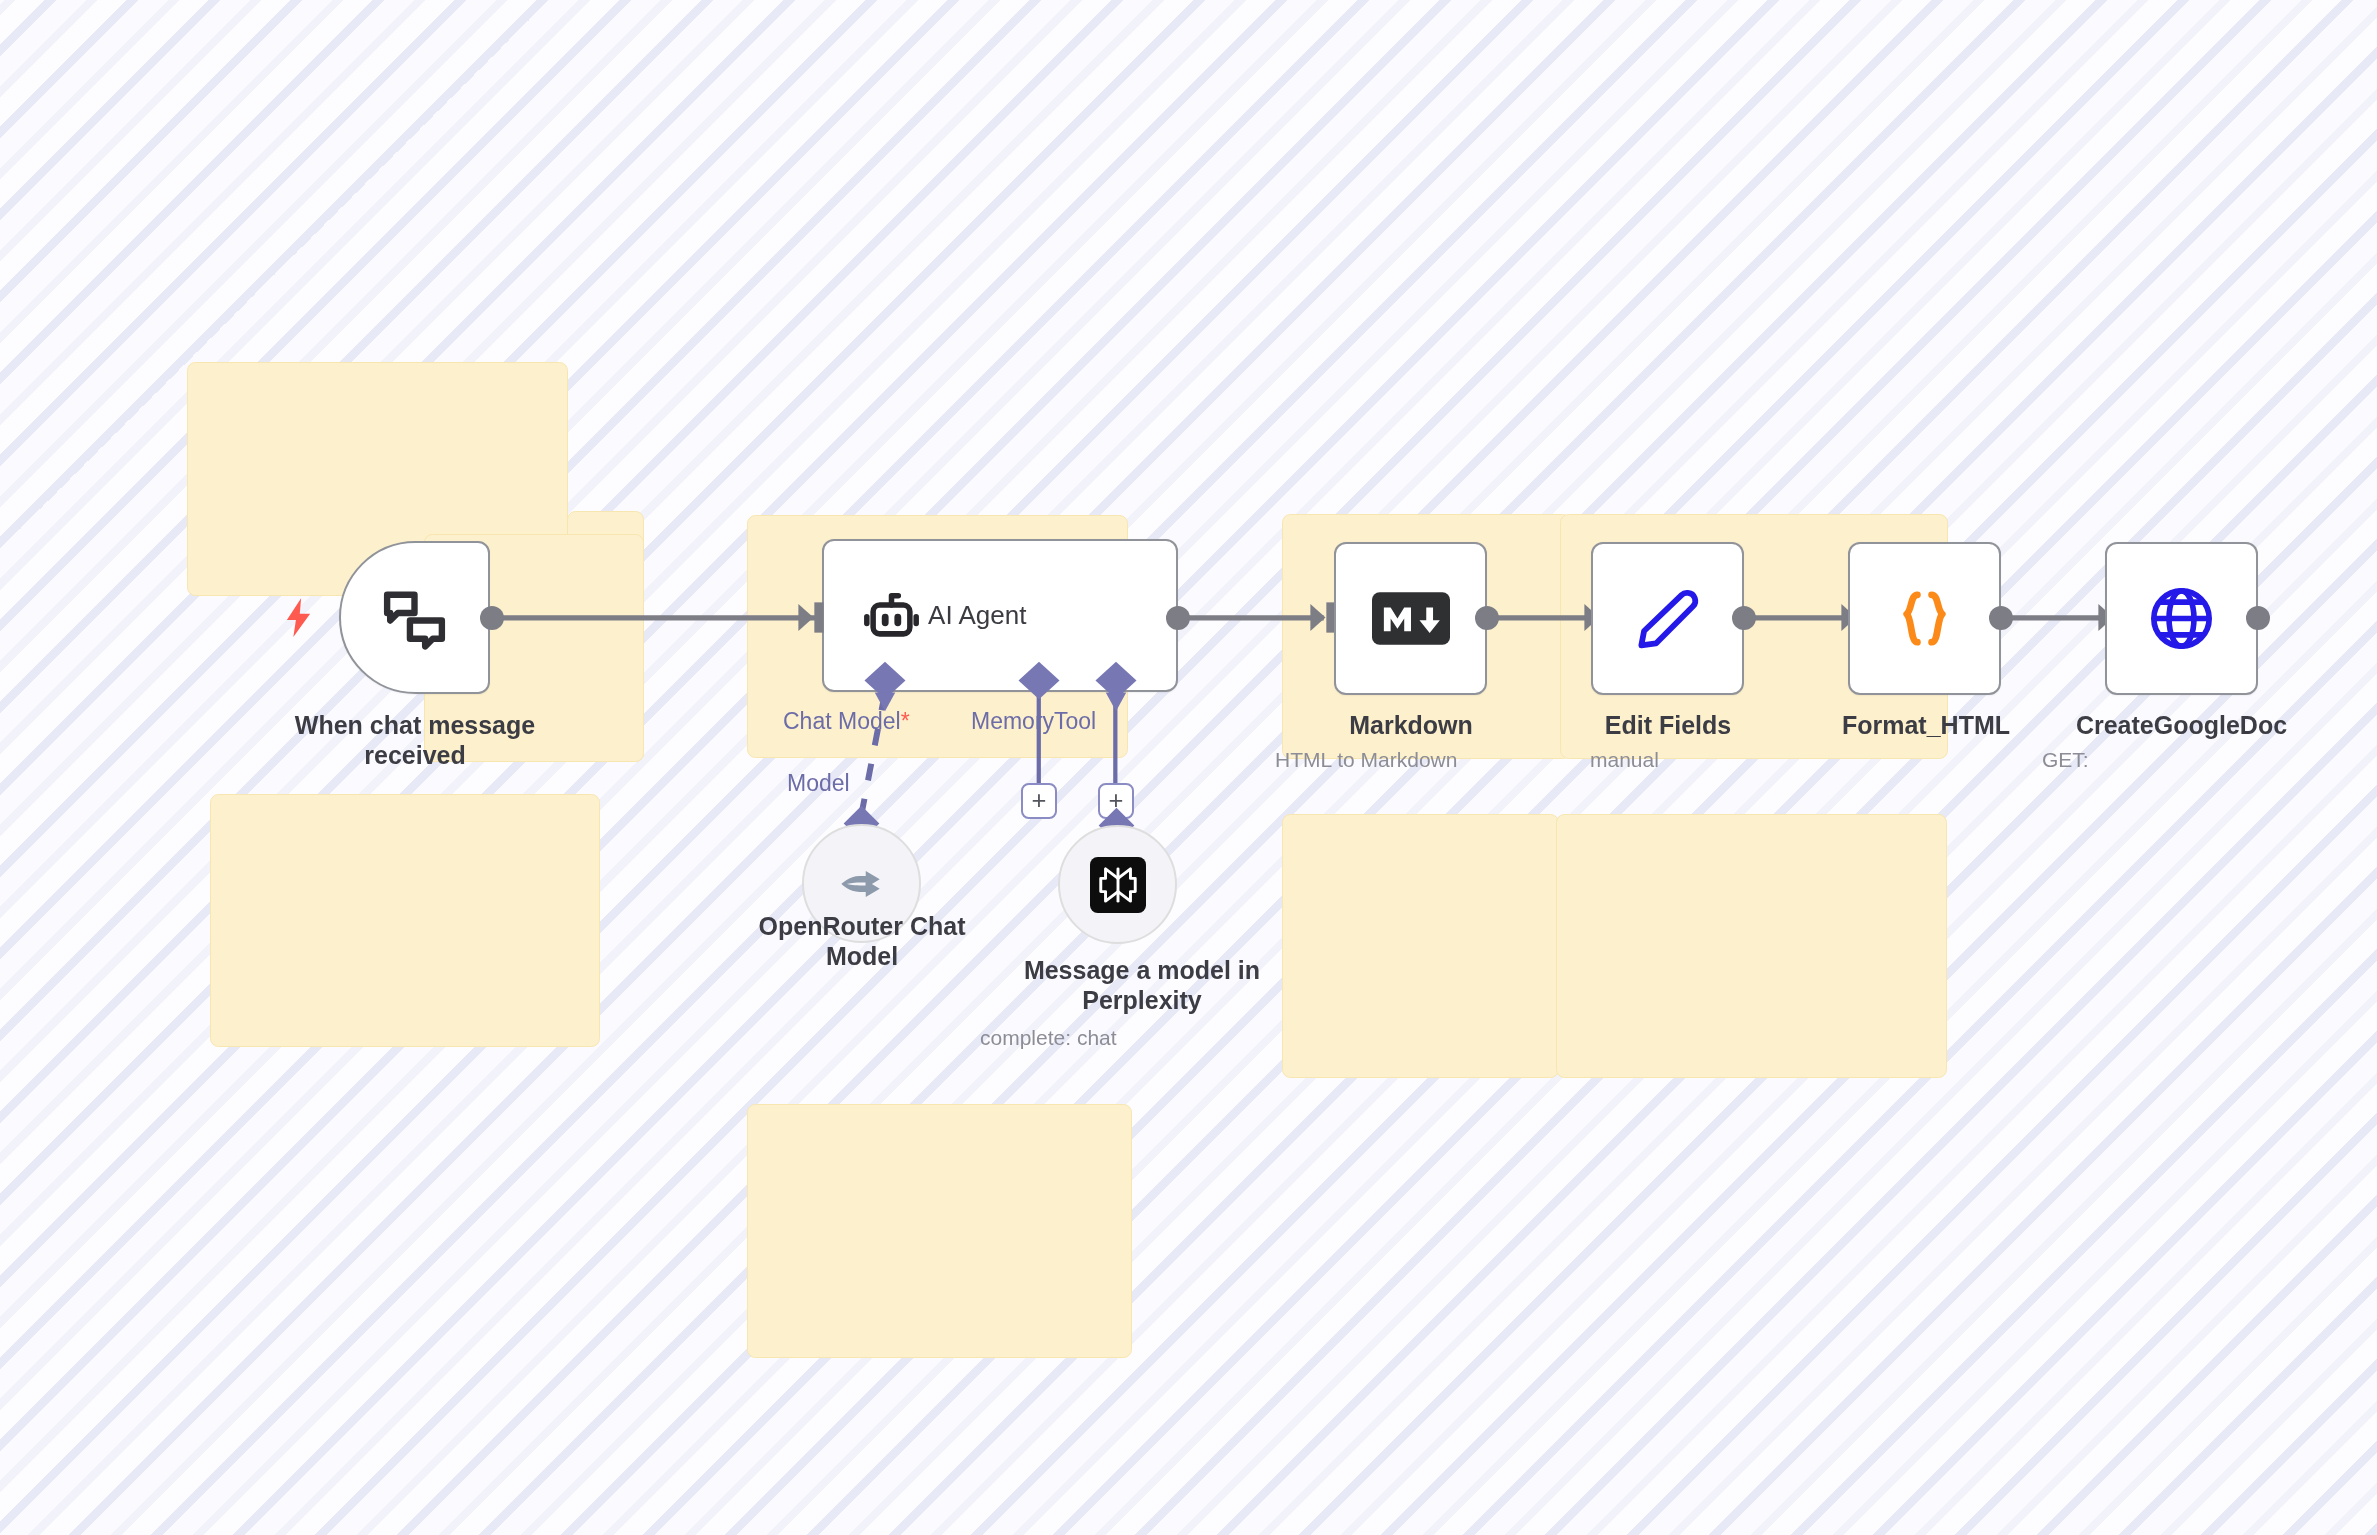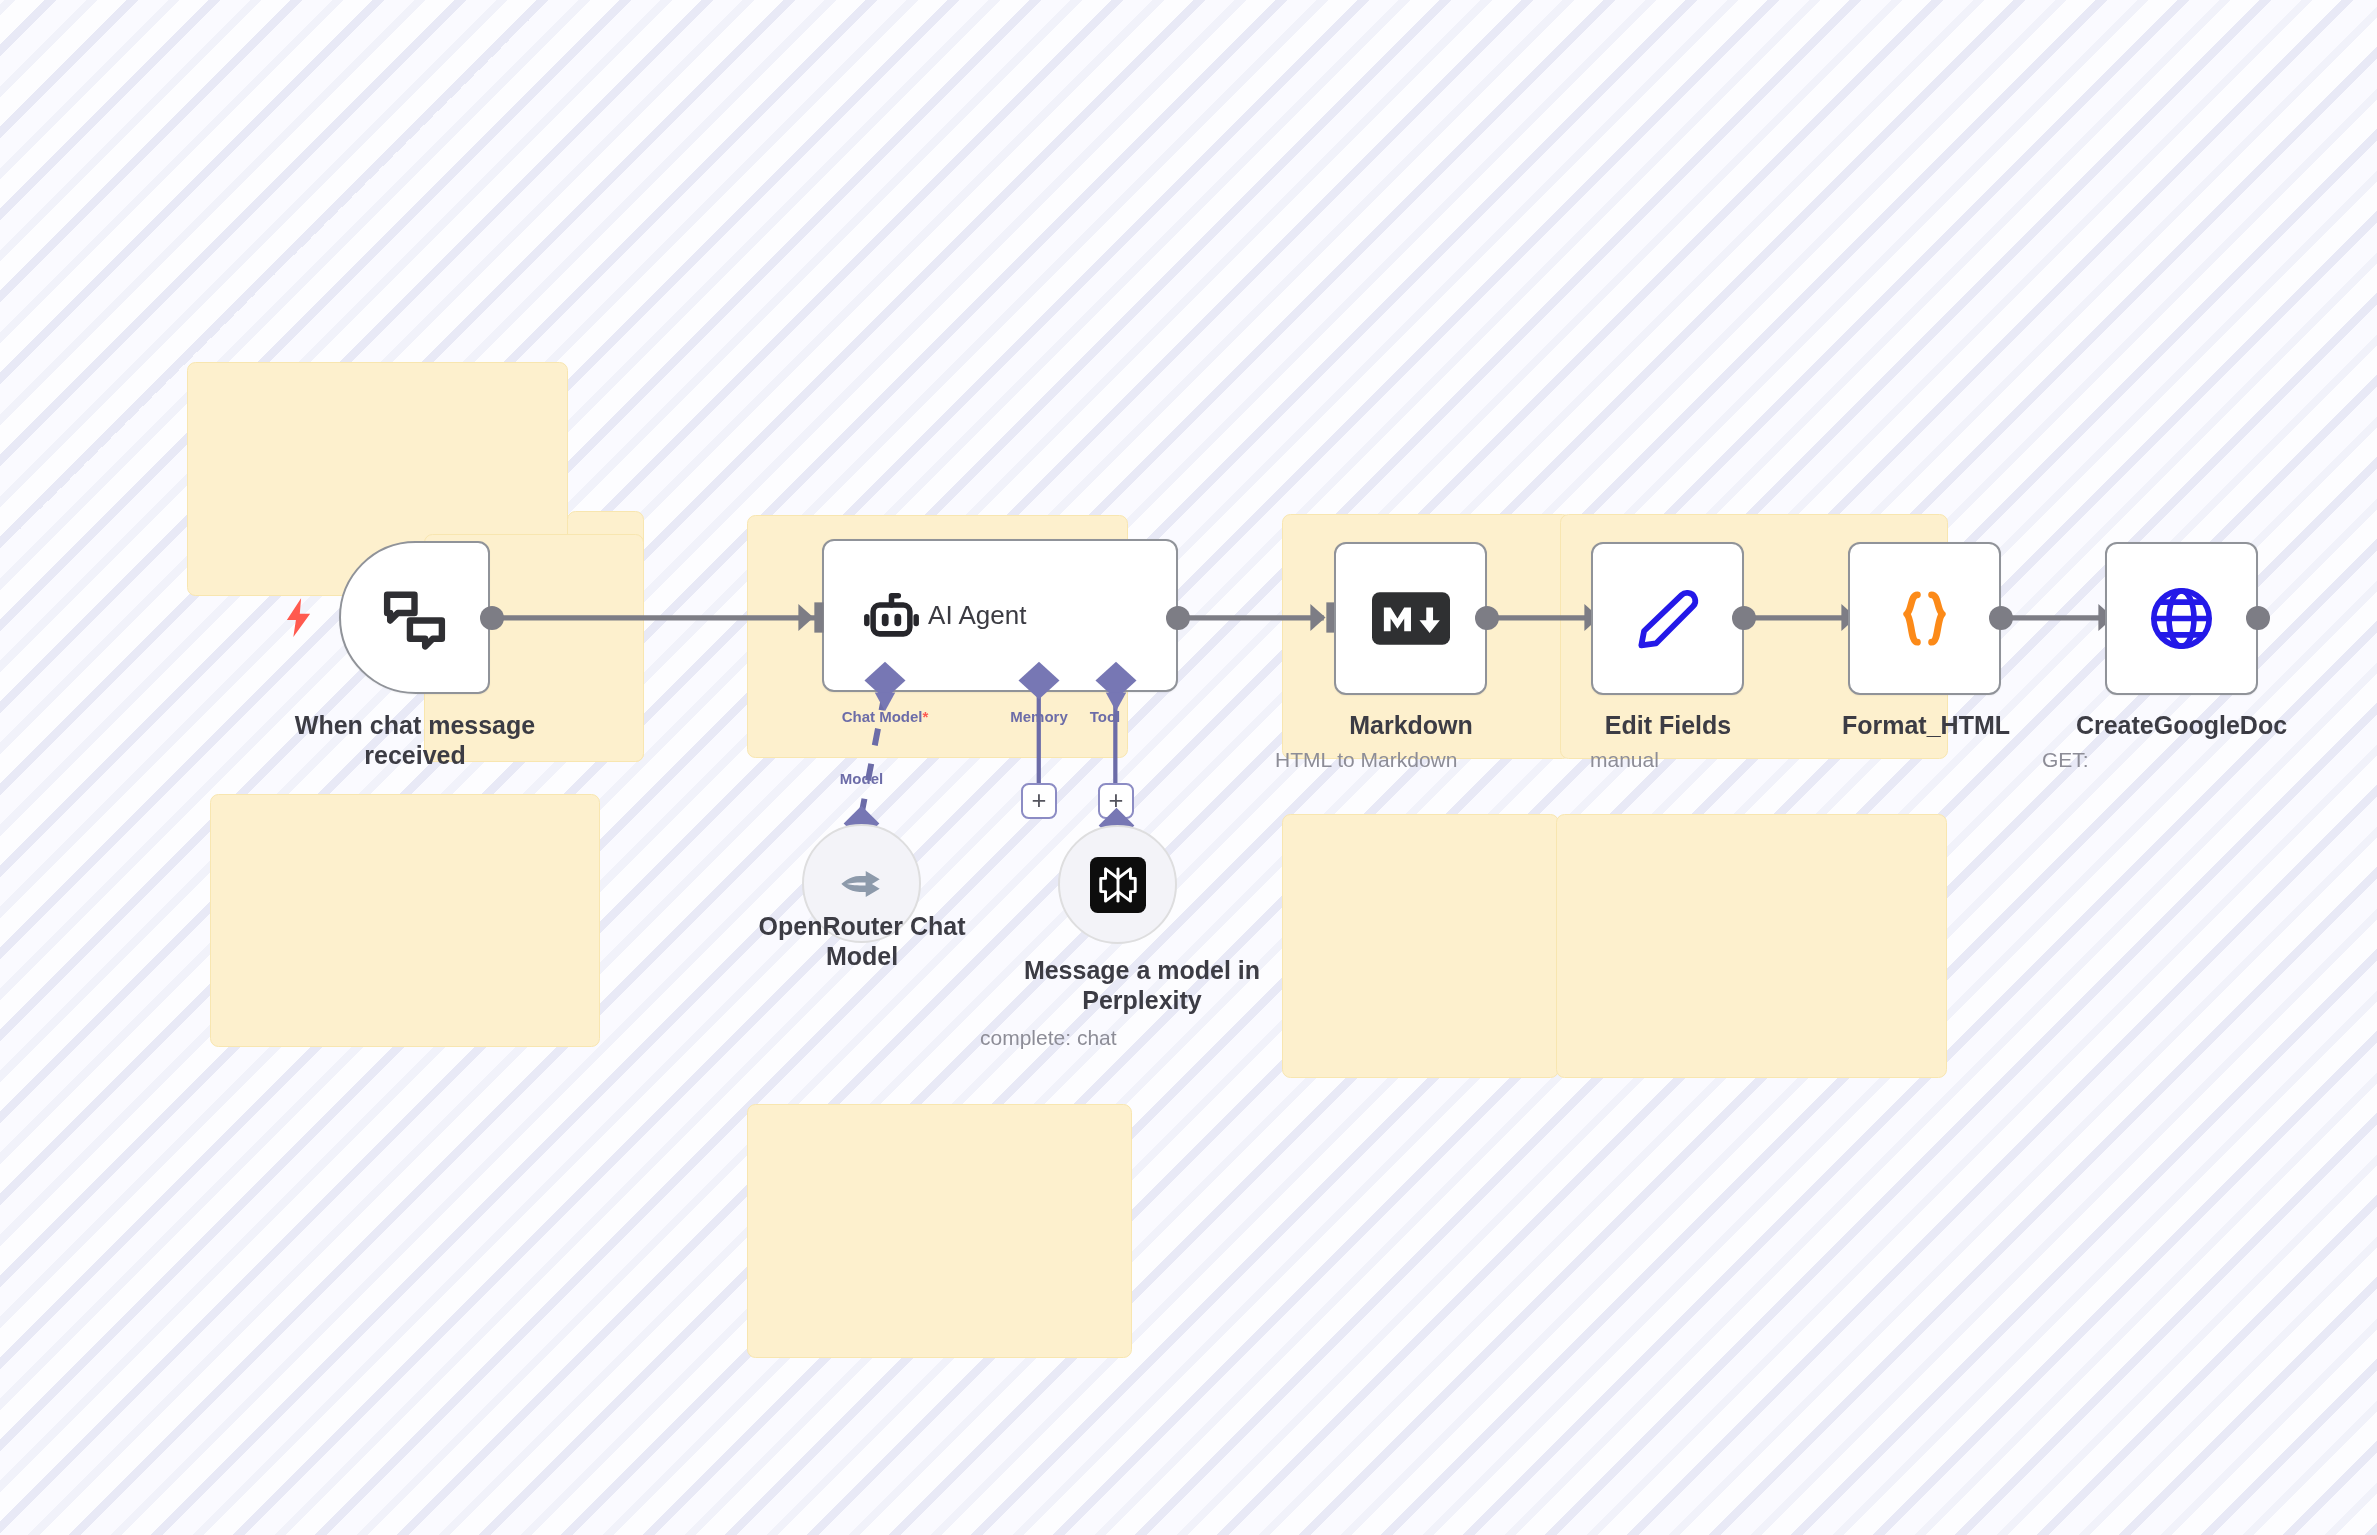--- a/index.html
+++ b/index.html
@@ -83,24 +83,23 @@
     width: 24px; height: 24px; border-radius: 50%;
     background: #7d7d85;
   }
   .in-arrow { position: absolute; }
 
   
   .diamond { position: absolute; }
 
   .port-label {
     position: absolute;
-    font-size: 15px; color: #6c6ca8;
+    font-size: 23px; color: #6c6ca8;
     white-space: nowrap;
-    text-align: center;
-    font-weight: bold;
+    text-align: left;
   }
   .port-label .req { color: #ff5a50; }
 
   
   .plus-btn {
     position: absolute;
     width: 36px; height: 36px;
     border: 2.6px solid #8c8cc4;
     border-radius: 7.7px;
     background: #fff;

